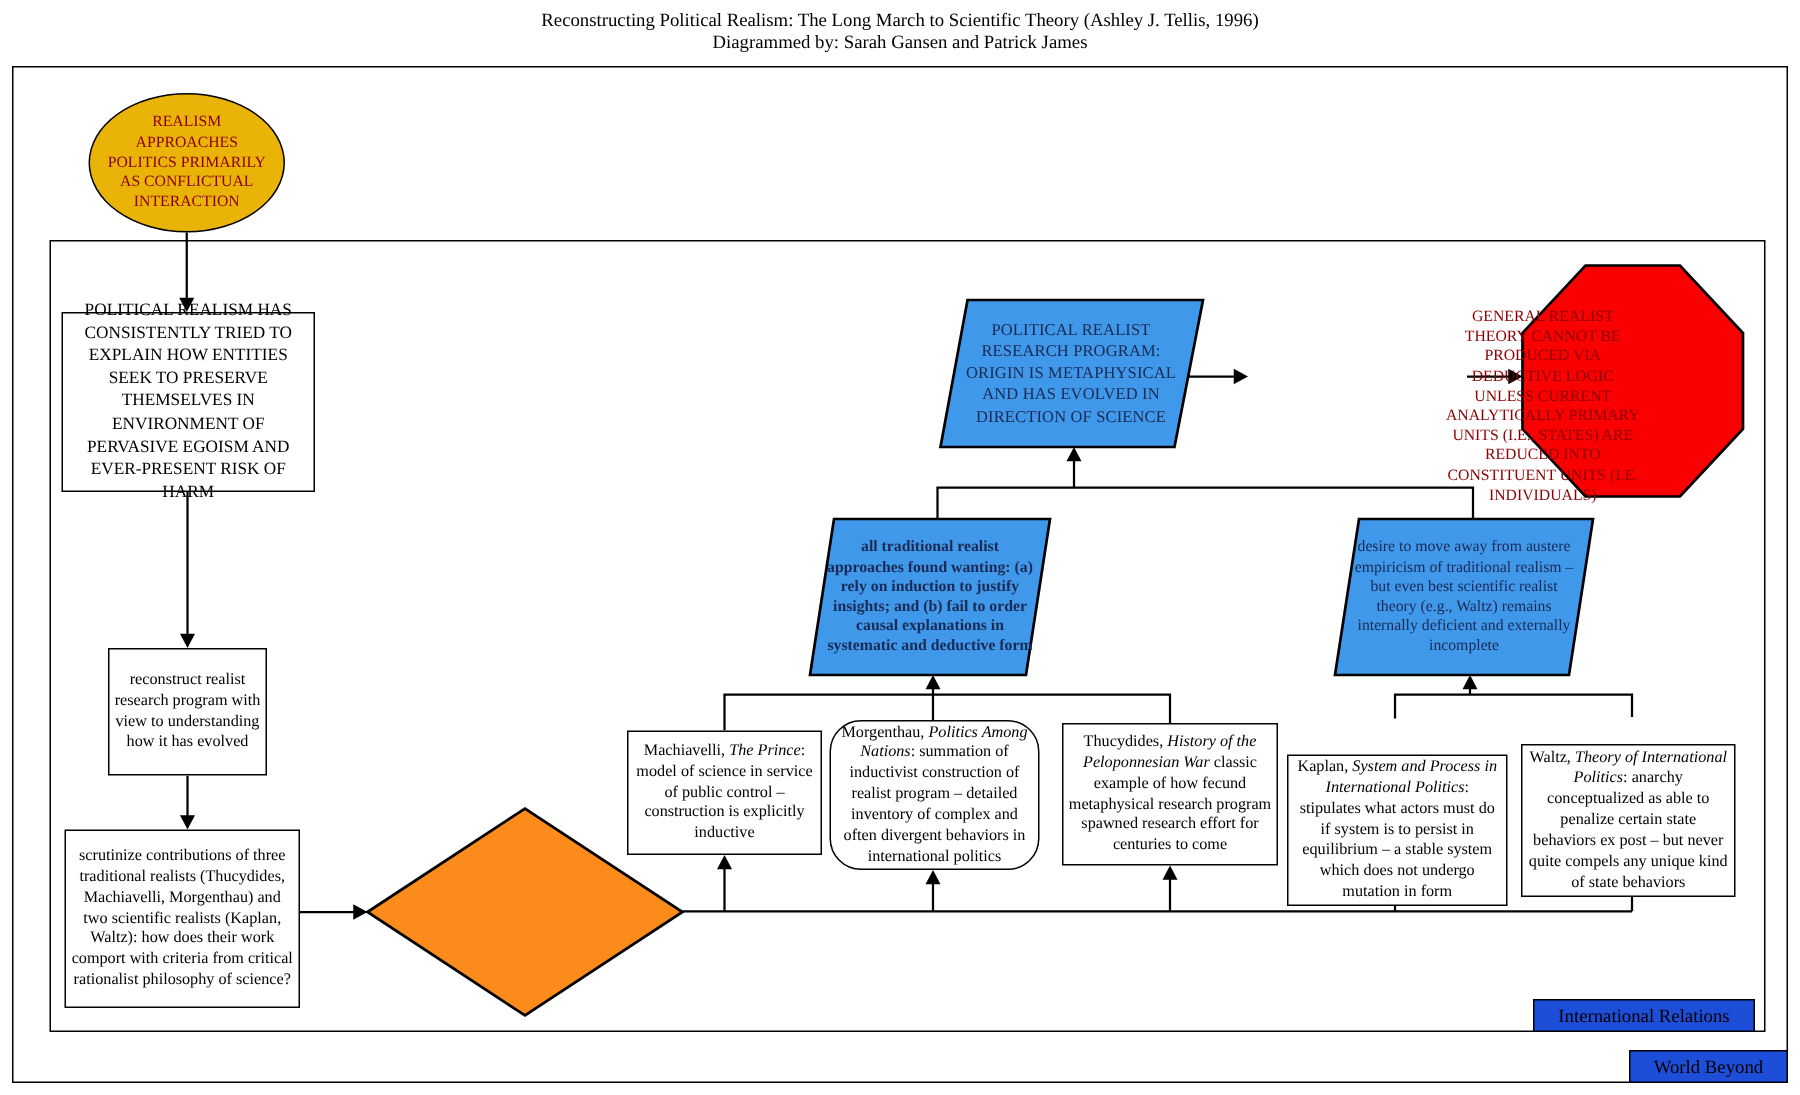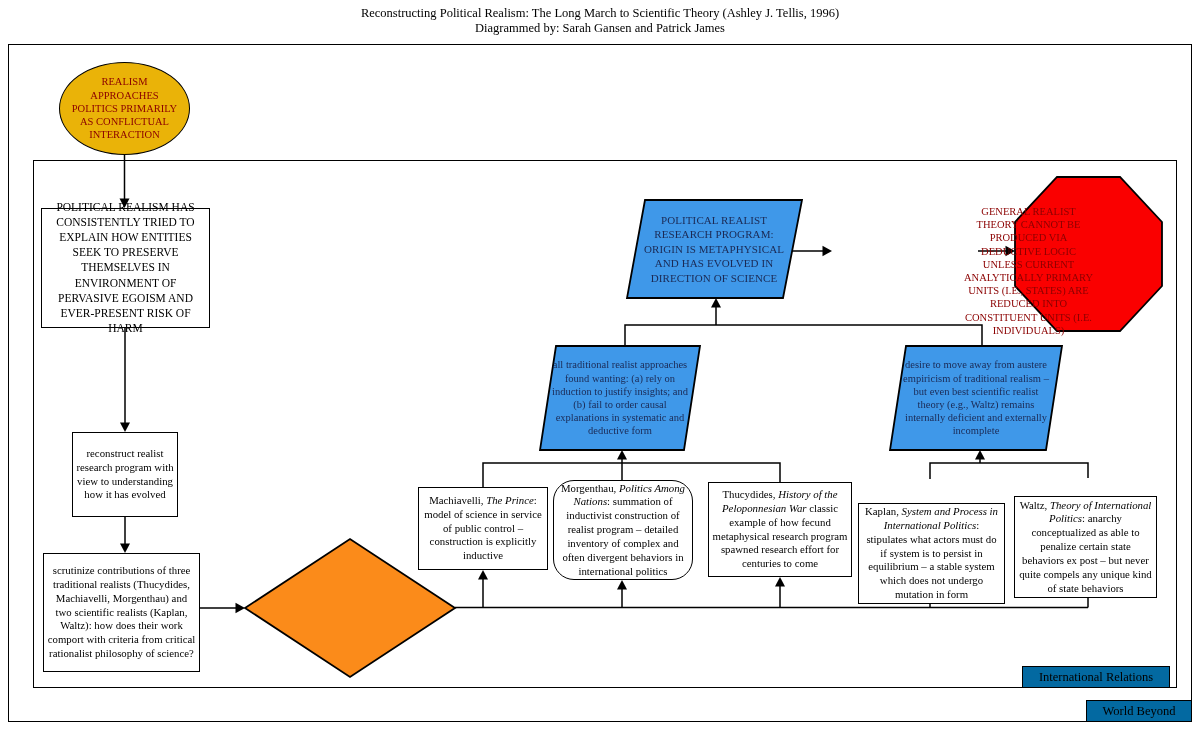--- a/index.html
+++ b/index.html
@@ -4,21 +4,21 @@
 <style>
   html,body{margin:0;padding:0;background:#fff;}
   #canvas{
     position:relative;width:1200px;height:730px;background:#fff;overflow:hidden;
     font-family:"Liberation Serif","DejaVu Serif",serif;color:#000;
   }
   .abs{position:absolute;}
   .ctr{display:flex;align-items:center;justify-content:center;text-align:center;}
   .title-line{left:0;width:1200px;font-size:12.5px;text-align:center;}
   .frame{border:1.5px solid #000;box-sizing:border-box;background:transparent;}
-  .labelbox{border:1.5px solid #000;box-sizing:border-box;background:#0369a1;font-size:12.5px;}
+  .labelbox{border:1.5px solid #000;box-sizing:border-box;background:#1d4ed8;font-size:12.5px;}
   .wbox{background:#fff;border:1.5px solid #000;box-sizing:border-box;padding:2px 3px;}
   .caps{font-size:11px;line-height:1.32;letter-spacing:.1px;align-items:center;}
   .caps-lg{font-size:11.5px;line-height:1.32;}
   .small{font-size:10.8px;line-height:1.28;}
   .tiny{font-size:10.5px;line-height:1.26;}
   .overlay{pointer-events:none;}
   .booktitle{font-style:italic;}
   #conn{position:absolute;left:0;top:0;}
 </style>
 </head>
@@ -90,21 +90,21 @@
 
   <div class="abs ctr caps overlay" style="left: 639px; top: 204px; width: 150px; height: 90px; color: rgb(27, 42, 85);">
     <span>POLITICAL REALIST RESEARCH PROGRAM: ORIGIN IS METAPHYSICAL AND HAS EVOLVED IN DIRECTION OF SCIENCE</span>
   </div>
 
 
   <div class="abs ctr tiny overlay" style="left: 960px; top: 181px; width: 137px; height: 146px; color: rgb(139, 0, 0); margin-top: 17px;">
     <span>GENERAL REALIST THEORY CANNOT BE PRODUCED VIA DEDUCTIVE LOGIC UNLESS CURRENT ANALYTICALLY PRIMARY UNITS (I.E., STATES) ARE REDUCED INTO CONSTITUENT UNITS (I.E. INDIVIDUALS)</span>
   </div>
 
-  <div class="abs ctr tiny overlay" style="left: 548px; top: 350px; width: 144px; height: 96px; color: rgb(27, 42, 85);">
+  <div class="abs ctr tiny overlay" style="left: 548px; top: 350px; width: 144px; height: 96px; color: rgb(27, 42, 85); font-weight: bold;">
     <span>all traditional realist approaches found wanting: (a) rely on induction to justify insights; and (b) fail to order causal explanations in systematic and deductive form</span>
   </div>
 
   <div class="abs ctr tiny overlay" style="left: 900px; top: 351px; width: 152px; height: 94px; color: rgb(27, 42, 85);">
     <span>desire to move away from austere empiricism of traditional realism – but even best scientific realist theory (e.g., Waltz) remains internally deficient and externally incomplete</span>
   </div>
 
   <div class="abs ctr wbox small" style="left:72px;top:432px;width:106px;height:85px;">
     <span>reconstruct realist research program with view to understanding how it has evolved</span>
   </div>

